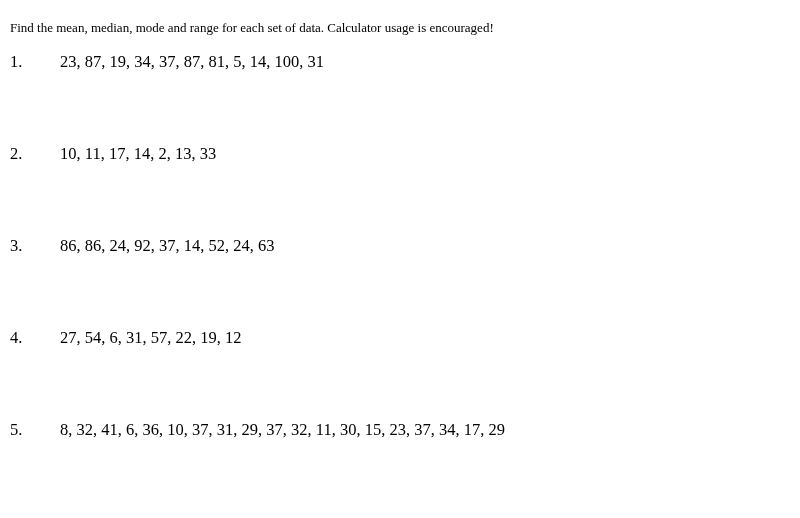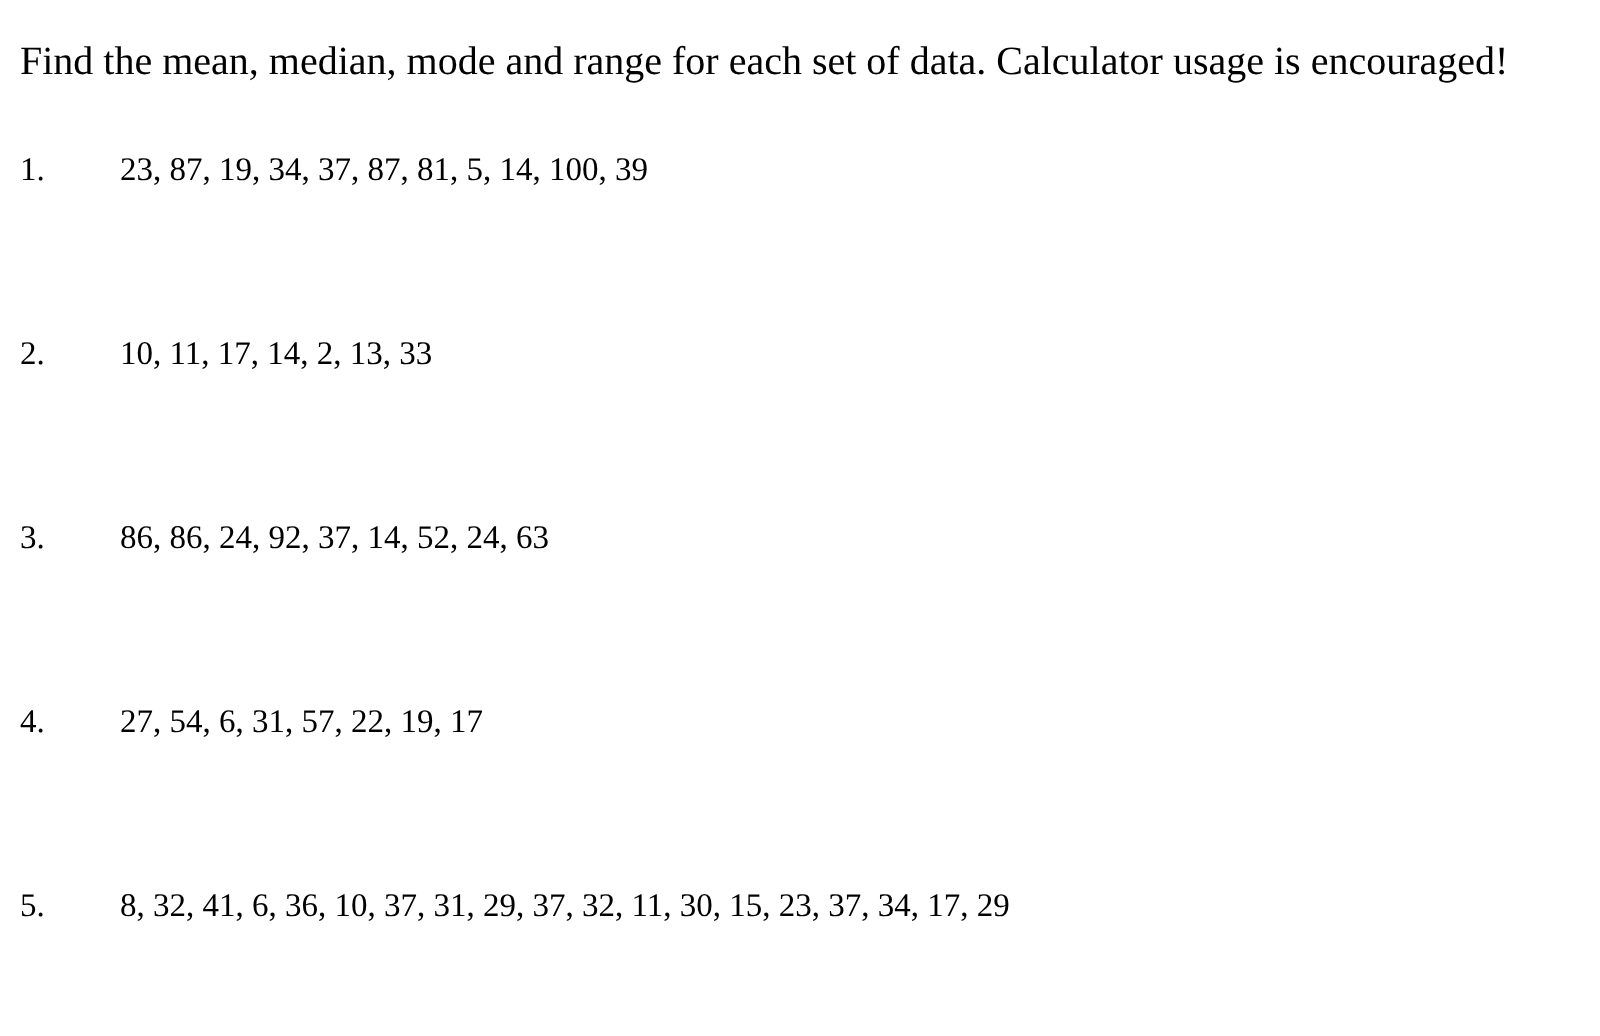--- a/index.html
+++ b/index.html
@@ -10,22 +10,22 @@
     body {
       width: 800px;
       height: 518px;
       background: #ffffff;
       font-family: "Comic Sans MS", "Segoe Print", cursive;
       color: #000000;
       padding: 20px 10px 10px 10px;
       font-size: 16px;
     }
     .instruction {
-      margin-bottom: 32px;
-      font-size: 20px;
+      margin-bottom: 16px;
+      font-size: 13px;
     }
     .problem {
       display: flex;
       margin-bottom: 72px;
       font-size: 16.5px;
     }
     .problem:last-child {
       margin-bottom: 0;
     }
     .problem-number {
@@ -36,34 +36,34 @@
       flex: 1;
     }
   </style>
 </head>
 <body>
 
 <div class="instruction">Find the mean, median, mode and range for each set of data. Calculator usage is encouraged!</div>
 
 <div class="problem">
   <div class="problem-number">1.</div>
-  <div class="problem-data">23, 87, 19, 34, 37, 87, 81, 5, 14, 100, 39</div>
+  <div class="problem-data">23, 87, 19, 34, 37, 87, 81, 5, 14, 100, 31</div>
 </div>
 
 <div class="problem">
   <div class="problem-number">2.</div>
   <div class="problem-data">10, 11, 17, 14, 2, 13, 33</div>
 </div>
 
 <div class="problem">
   <div class="problem-number">3.</div>
   <div class="problem-data">86, 86, 24, 92, 37, 14, 52, 24, 63</div>
 </div>
 
 <div class="problem">
   <div class="problem-number">4.</div>
-  <div class="problem-data">27, 54, 6, 31, 57, 22, 19, 17</div>
+  <div class="problem-data">27, 54, 6, 31, 57, 22, 19, 12</div>
 </div>
 
 <div class="problem">
   <div class="problem-number">5.</div>
   <div class="problem-data">8, 32, 41, 6, 36, 10, 37, 31, 29, 37, 32, 11, 30, 15, 23, 37, 34, 17, 29</div>
 </div>
 
 </body></html>

